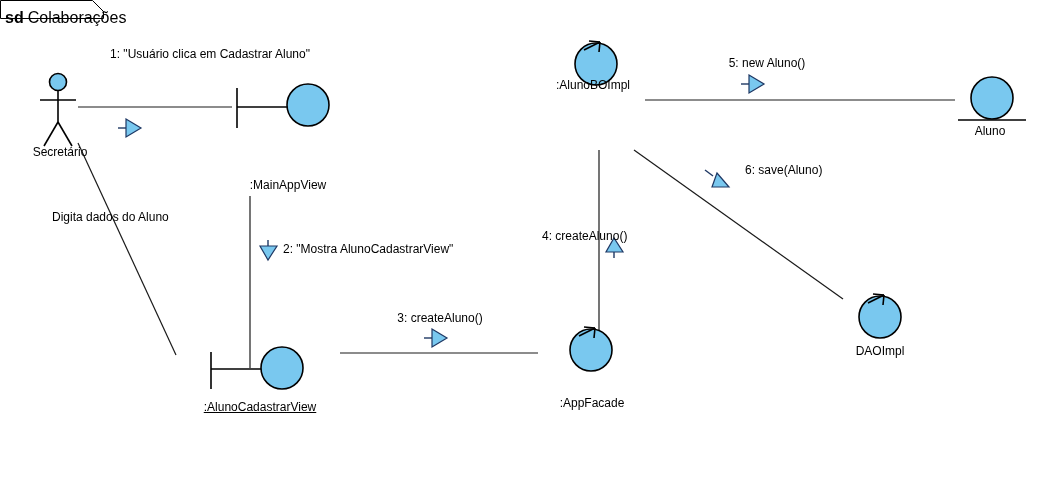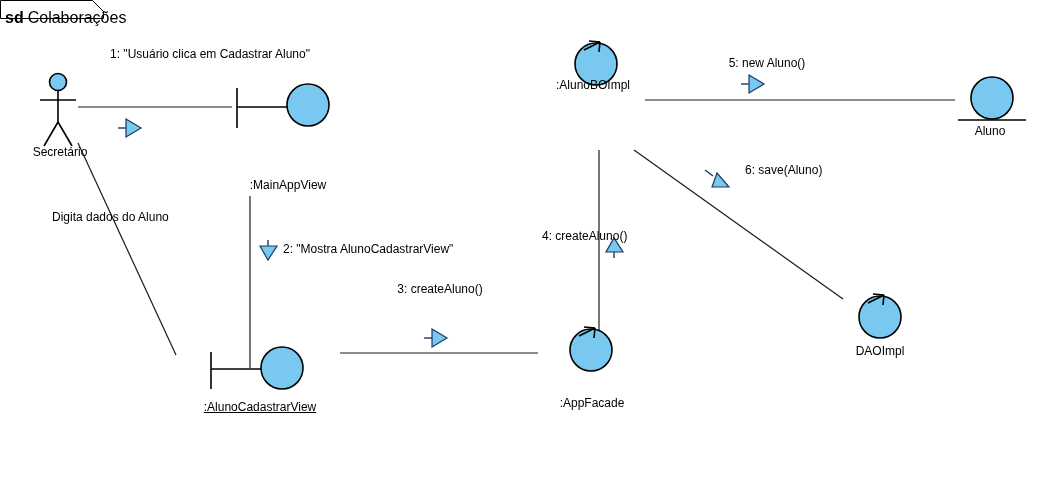--- a/index.html
+++ b/index.html
@@ -162,20 +162,20 @@
   <div class="lbl center" style="left:60px;  top:145px;">Secretário</div>
   <div class="lbl center" style="left:288px; top:131px;margin-top:47px;">:MainAppView</div>
   <div class="lbl center" style="left:260px; top:400px;text-decoration:underline;">:AlunoCadastrarView</div>
   <div class="lbl" style="left:556px; top:78px;">:AlunoBOImpl</div>
   <div class="lbl center" style="left:592px; top:396px;">:AppFacade</div>
   <div class="lbl center" style="left:880px; top:344px;">DAOImpl</div>
   <div class="lbl center" style="left:990px; top:124px;">Aluno</div>
 
   <div class="lbl center" style="left:210px; top:47px;">1: "Usuário clica em Cadastrar Aluno"</div>
   <div class="lbl" style="left:283px; top:242px;">2: "Mostra AlunoCadastrarView"</div>
-  <div class="lbl center" style="left:440px; top:282px;">3: createAluno()</div>
+  <div class="lbl center" style="left:440px; top:311px;">3: createAluno()</div>
   <div class="lbl" style="left:530px; top:229px;margin-left:12px;">4: createAluno()</div>
   <div class="lbl center" style="left:767px; top:56px;">5: new Aluno()</div>
   <div class="lbl" style="left:745px; top:163px;">6: save(Aluno)</div>
 
   <div class="lbl" style="left:52px; top:210px;">Digita dados do Aluno</div>
 
 </div>
 
 </body></html>

